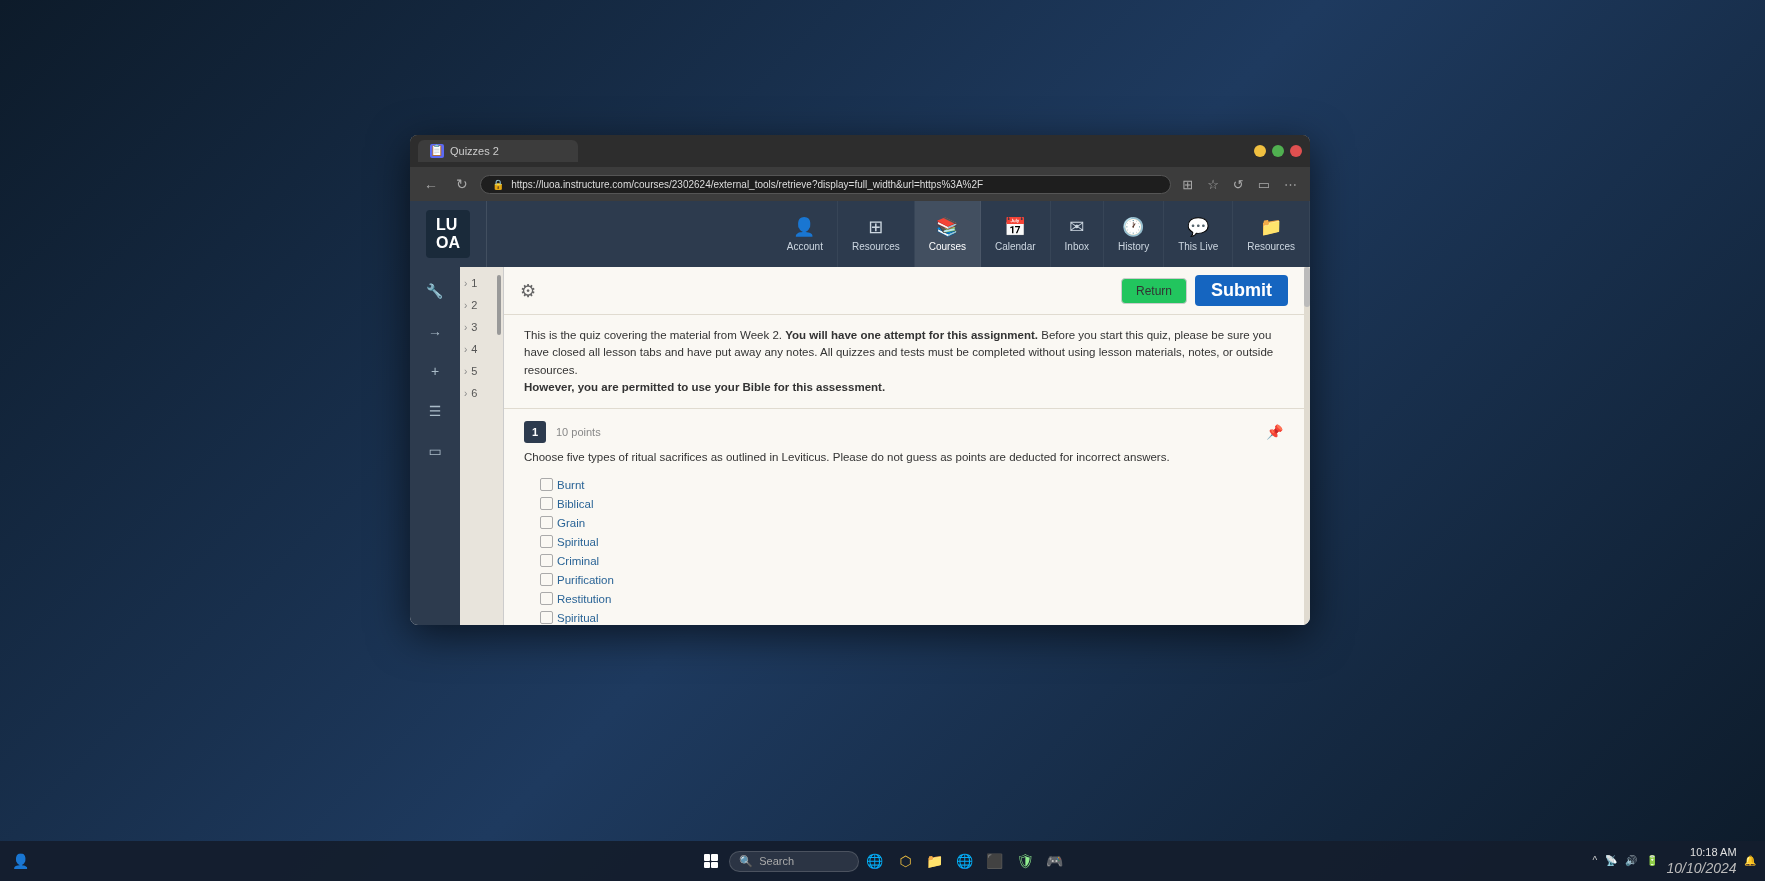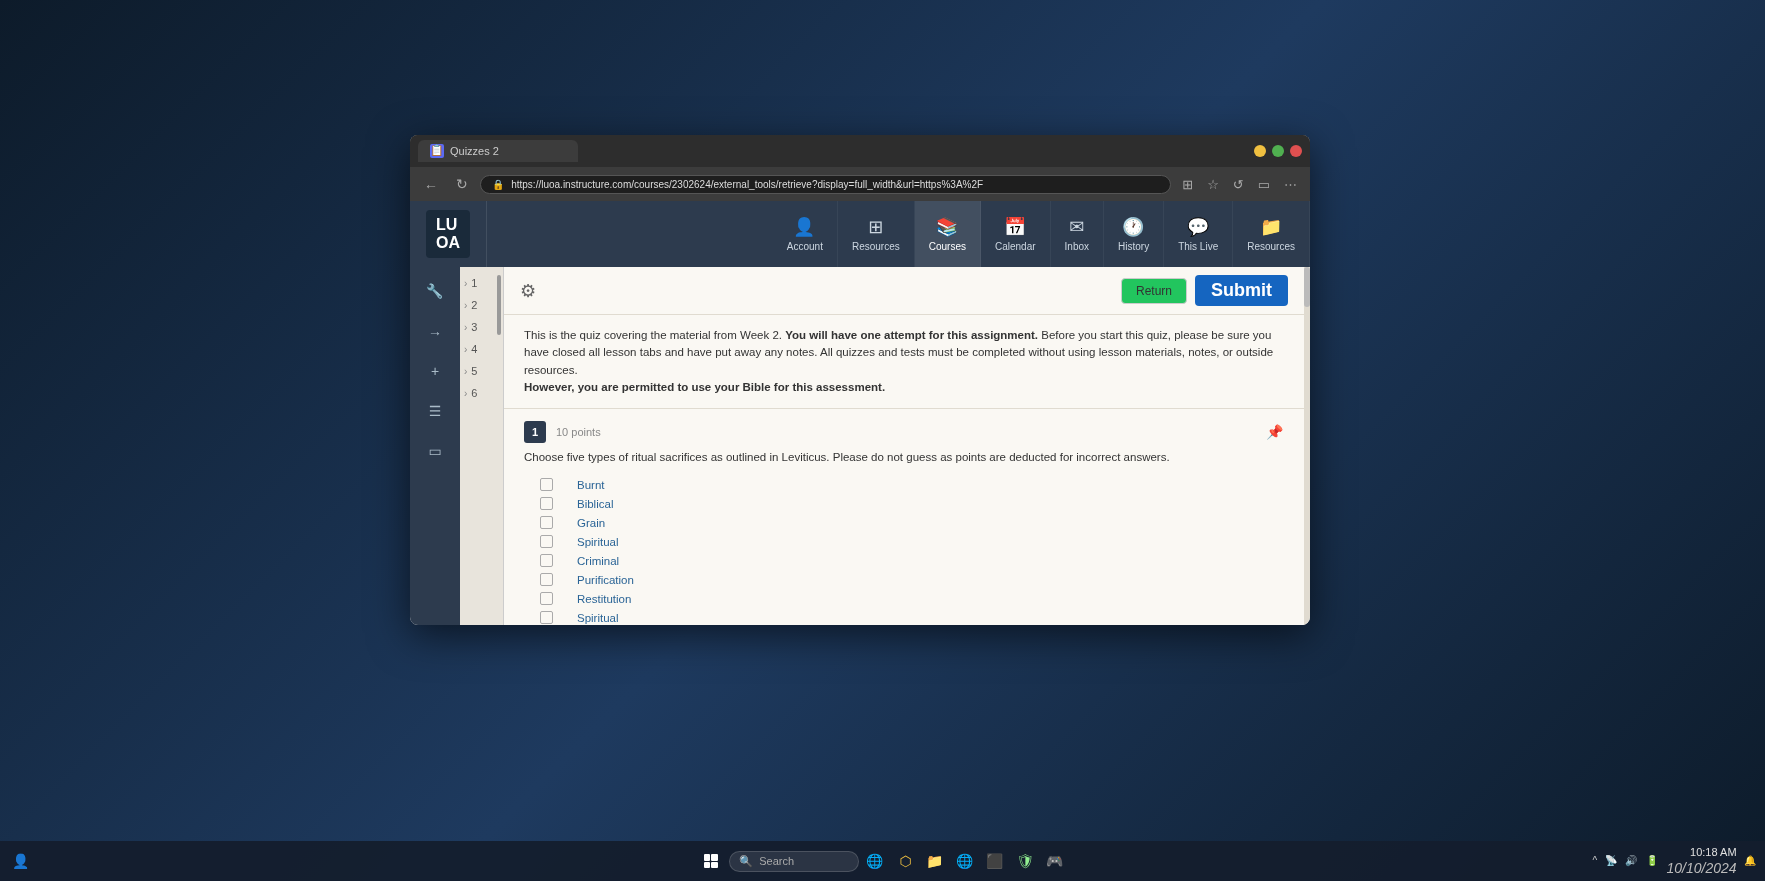--- a/index.html
+++ b/index.html
@@ -373,21 +373,21 @@
 
     .question-text {
       font-size: 11.5px;
       color: #333;
       margin-bottom: 12px;
     }
 
     .answer-option {
       display: flex;
       align-items: center;
-      gap: 24px;
+      gap: 4px;
       padding: 3px 0 3px 16px;
       font-size: 11.5px;
       color: #2a6496;
       cursor: pointer;
     }
 
     .answer-checkbox {
       width: 13px;
       height: 13px;
       border: 1px solid #aaa;

